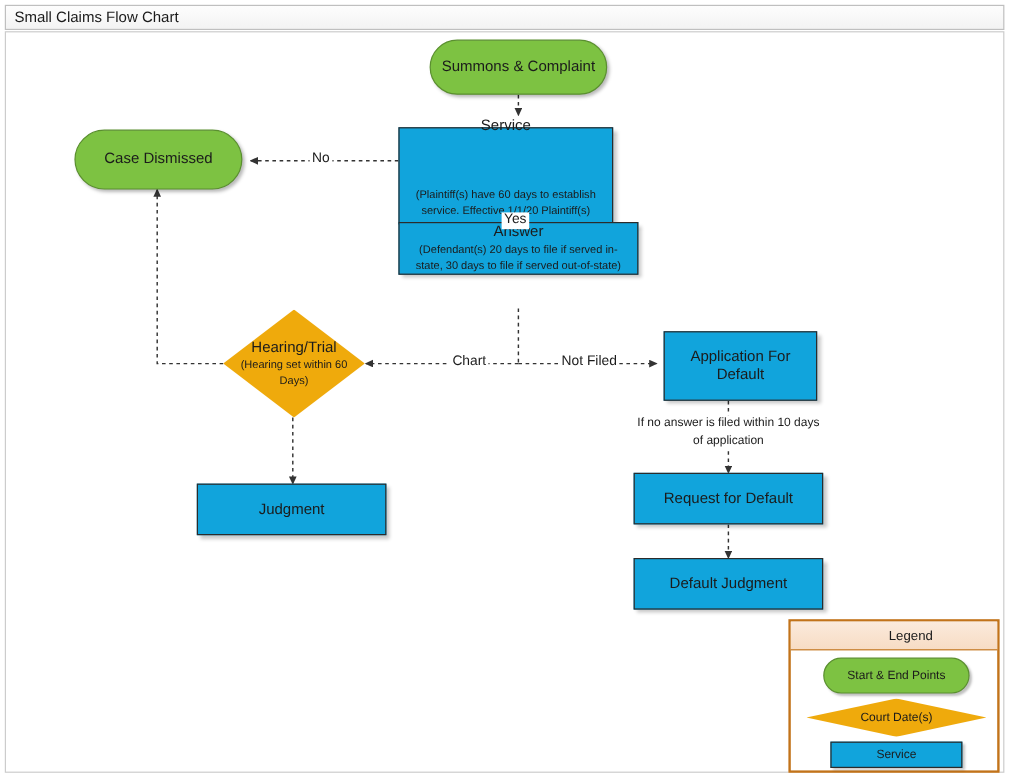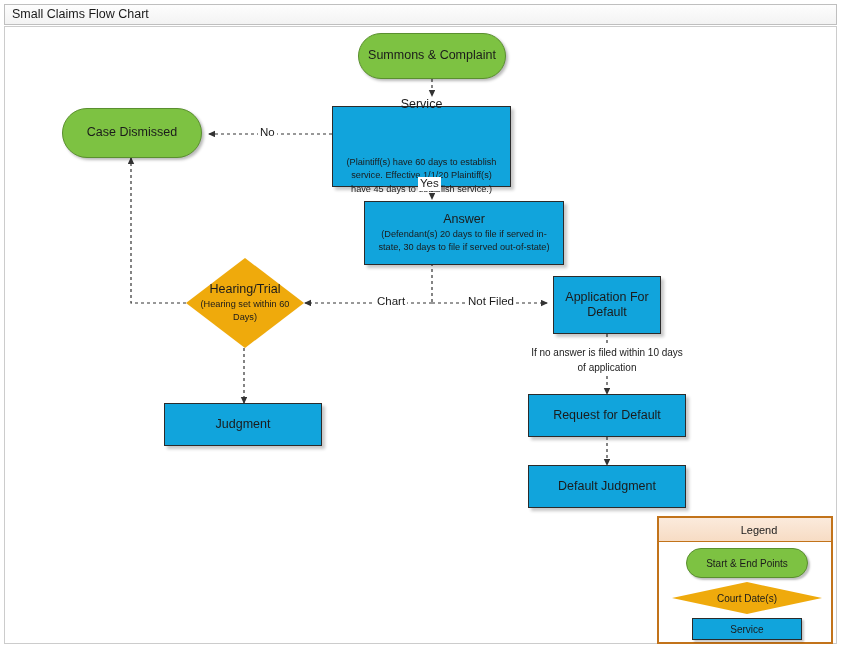--- a/index.html
+++ b/index.html
@@ -226,38 +226,38 @@
 
   <div class="node process" style="left:332px; top:106px; width:179px; height:81px;gap:43px;">
     <span class="ttl">Service</span>
     <span class="sub">(Plaintiff(s) have 60 days to establish service. Effective 1/1/20 Plaintiff(s) have 45 days to establish service.)</span>
   </div>
 
   <div class="node terminator" style="left:62px; top:108px; width:140px; height:50px;">
     <span class="ttl">Case Dismissed</span>
   </div>
 
-  <div class="node process" style="left:332px; top:201px; width:200px; height:64px;margin-left:32px;">
+  <div class="node process" style="left:332px; top:185px; width:200px; height:44px;">
     <span class="ttl">Answer</span>
     <span class="sub">(Defendant(s) 20 days to file if served in-state, 30 days to file if served out-of-state)</span>
   </div>
 
   <div class="node decision" style="left:186px; top:258px; width:118px; height:90px;">
     <span class="dshape"></span>
     <span class="dtext">
       <span class="ttl" style="display:block;">Hearing/Trial</span>
       <span class="sub" style="display:block;">(Hearing set within 60 Days)</span>
     </span>
   </div>
 
   <div class="node process" style="left:164px; top:403px; width:158px; height:43px;">
     <span class="ttl">Judgment</span>
   </div>
 
-  <div class="node process" style="left:553px; top:276px; width:108px; height:58px;">
+  <div class="node process" style="left:553px; top:276px; width:128px; height:58px;">
     <span class="ttl">Application For Default</span>
   </div>
 
   <div class="node process" style="left:528px; top:394px; width:158px; height:43px;">
     <span class="ttl">Request for Default</span>
   </div>
 
   <div class="node process" style="left:528px; top:465px; width:158px; height:43px;">
     <span class="ttl">Default Judgment</span>
   </div>

